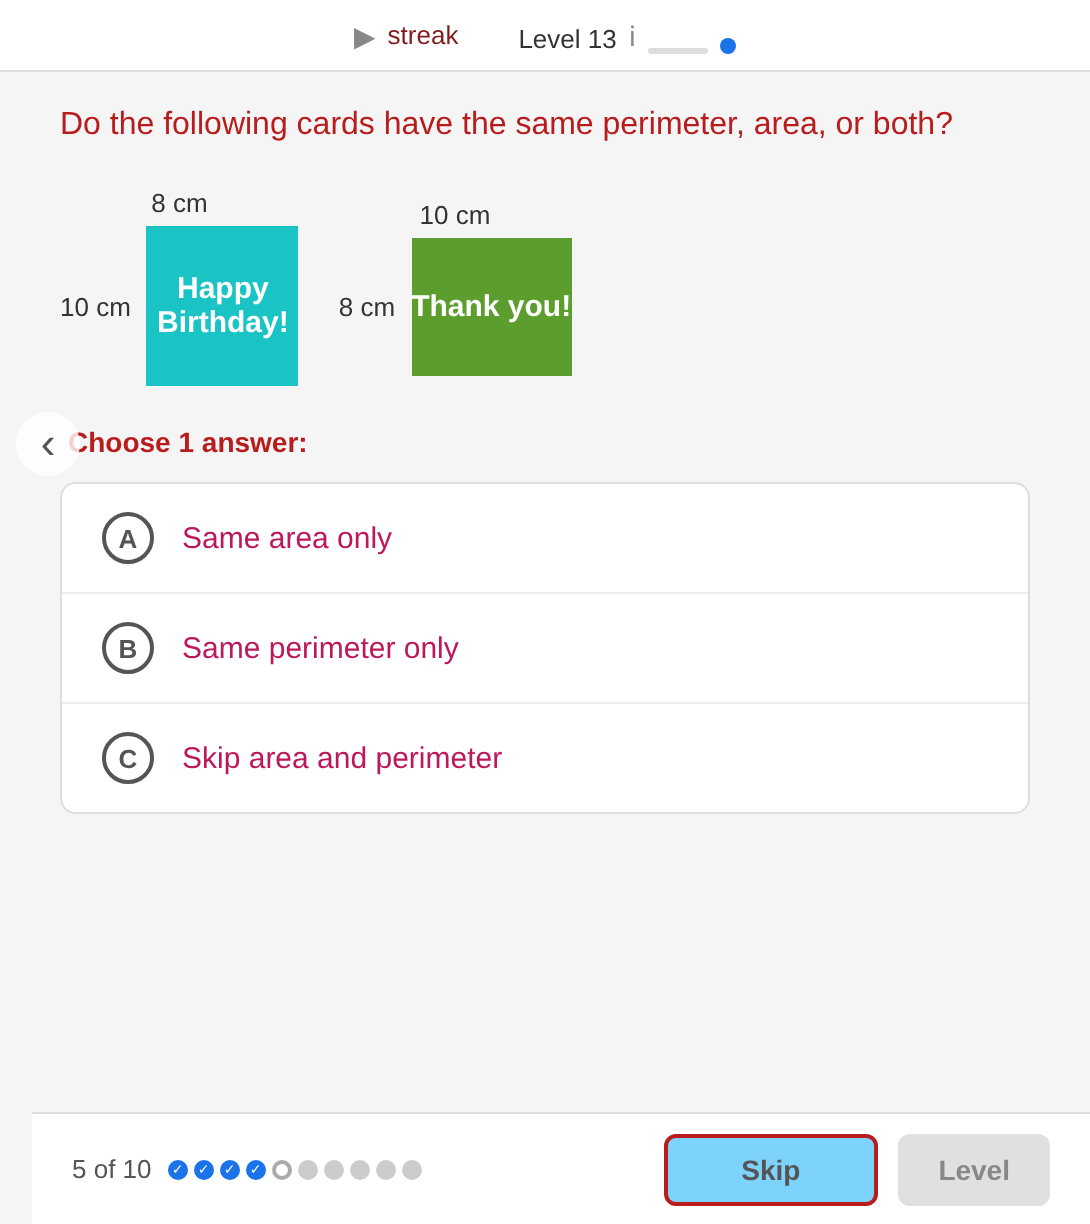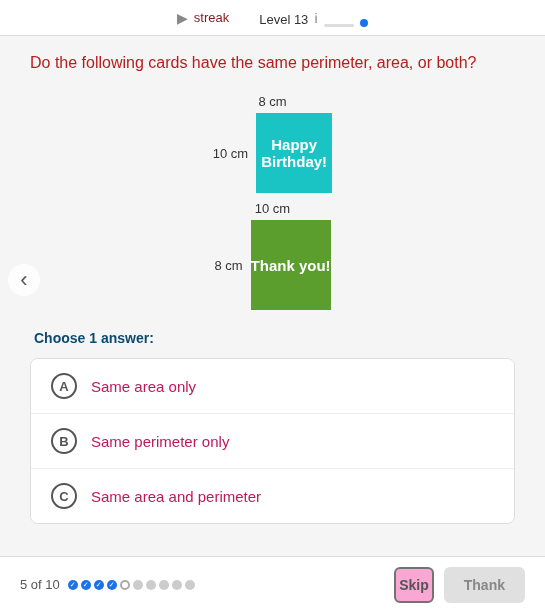--- a/index.html
+++ b/index.html
@@ -78,23 +78,23 @@
       font-size: 16px;
       color: #b91c1c;
       font-weight: 500;
       margin-bottom: 20px;
       line-height: 1.4;
     }
 
     
     .cards-area {
       display: flex;
-      flex-direction: column;
-      align-items: center;
-      gap: 8px;
+      flex-direction: row;
+      align-items: center;
+      gap: 20px;
       margin-bottom: 20px;
     }
 
     .card-wrapper {
       display: flex;
       flex-direction: column;
       align-items: center;
       position: relative;
     }
 
@@ -127,21 +127,21 @@
 
     .card-blue {
       background: #1ac4c4;
       width: 76px;
       height: 80px;
     }
 
     .card-green {
       background: #5c9e2e;
       width: 80px;
-      height: 90px;
+      height: 69px;
     }
 
     
     .left-arrow {
       position: absolute;
       left: 8px;
       top: 50%;
       transform: translateY(-50%);
       font-size: 22px;
       color: #555;
@@ -153,21 +153,21 @@
       height: 32px;
       display: flex;
       align-items: center;
       justify-content: center;
     }
 
     
     .choose-label {
       font-size: 14px;
       font-weight: 600;
-      color: #0c4a6e;
+      color: #b91c1c;
       margin-bottom: 12px;
       margin-left: 4px;
     }
 
     .answer-options {
       display: flex;
       flex-direction: column;
       gap: 0;
       background: #fff;
       border: 1px solid #ddd;
@@ -205,21 +205,21 @@
 
     .option-text {
       font-size: 15px;
       color: #be185d;
     }
 
     
     .bottom-bar {
       position: absolute;
       bottom: 0;
-      left: 0;
+      left: 16px;
       right: 0;
       height: 56px;
       background: #fff;
       border-top: 1px solid #ddd;
       display: flex;
       align-items: center;
       justify-content: space-between;
       padding: 0 20px;
     }
 
@@ -252,24 +252,24 @@
     .dot-empty {
       background: #ccc;
     }
 
     .bottom-buttons {
       display: flex;
       gap: 10px;
     }
 
     .btn-skip {
-      padding: 8px 3px;
-      border: 2px solid #737373;
+      padding: 8px 37px;
+      border: 2px solid #b91c1c;
       border-radius: 6px;
-      background: #f9a8d4;
+      background: #7dd3fc;
       font-size: 14px;
       color: #555;
       cursor: pointer;
       font-weight: 600;
     }
 
     .btn-check {
       padding: 8px 20px;
       border: none;
       border-radius: 6px;
@@ -333,21 +333,21 @@
     <div class="answer-option">
       <div class="option-circle">A</div>
       <span class="option-text">Same area only</span>
     </div>
     <div class="answer-option">
       <div class="option-circle">B</div>
       <span class="option-text">Same perimeter only</span>
     </div>
     <div class="answer-option">
       <div class="option-circle">C</div>
-      <span class="option-text">Same area and perimeter</span>
+      <span class="option-text">Skip area and perimeter</span>
     </div>
   </div>
 </div>
 
 <div class="bottom-bar">
   <div class="progress-section">
     <span class="progress-text">5 of 10</span>
     <div class="progress-dots">
 
       <span class="dot dot-check" style="background:#1a73e8;font-size:7px;color:#fff;display:flex;align-items:center;justify-content:center;">✓</span>
@@ -359,15 +359,15 @@
 
       <span class="dot dot-empty"></span>
       <span class="dot dot-empty"></span>
       <span class="dot dot-empty"></span>
       <span class="dot dot-empty"></span>
       <span class="dot dot-empty"></span>
     </div>
   </div>
   <div class="bottom-buttons">
     <button class="btn-skip">Skip</button>
-    <button class="btn-check">Thank</button>
+    <button class="btn-check">Level</button>
   </div>
 </div>
 
 </body></html>

